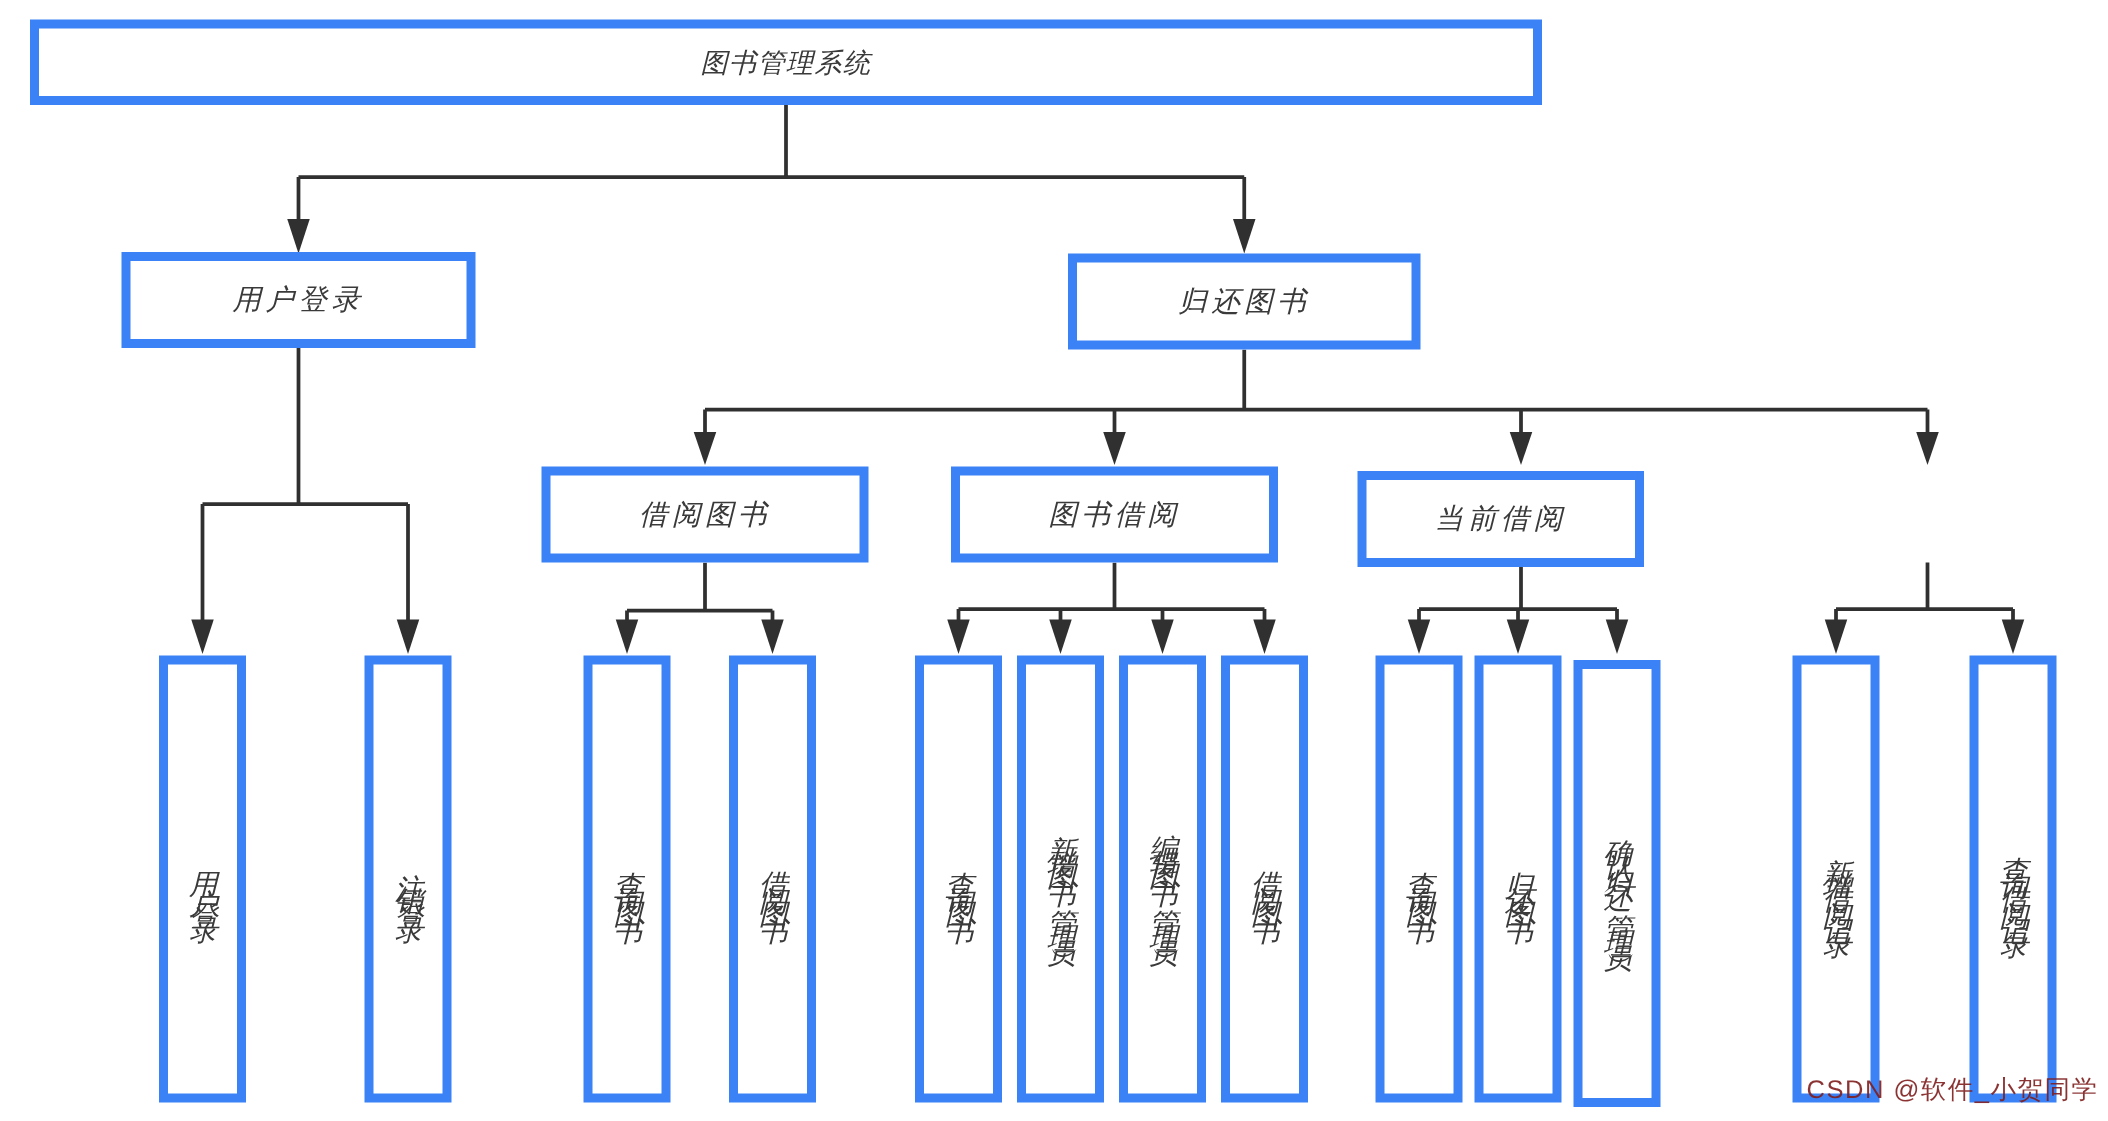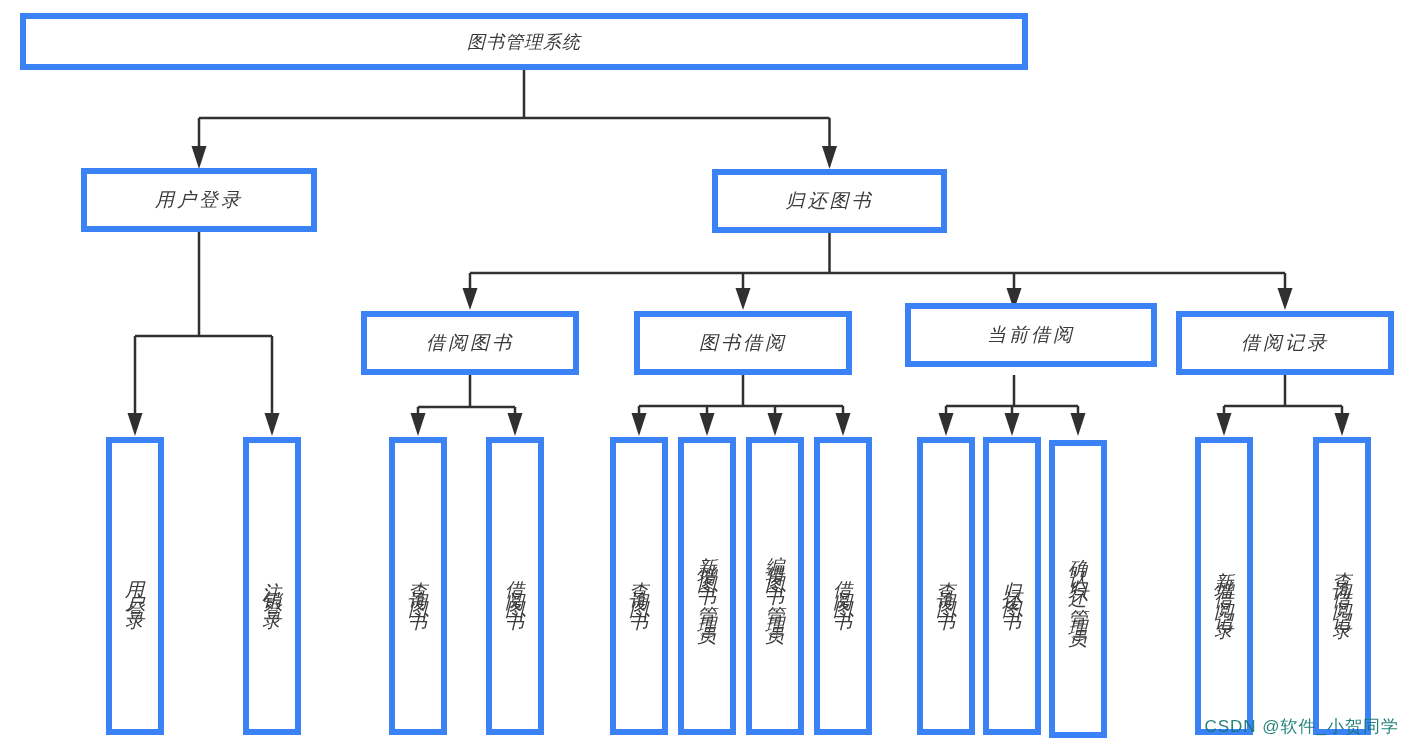--- a/index.html
+++ b/index.html
@@ -48,21 +48,21 @@
     font-size: 19px;
     letter-spacing: 10px;
     line-height: 1;
   }
   .watermark {
     position: absolute;
     right: 6px;
     top: 715px;
     font-size: 17px;
     letter-spacing: 1px;
-    color: #0f766e;
+    color: #7f1d1d;
     opacity: 0.9;
     z-index: 3;
     white-space: nowrap;
   }
 </style>
 </head>
 <body>
 
 <div id="canvas">
 
@@ -109,22 +109,21 @@
     </g>
   </svg>
 
   <div class="node hnode rootnode" style="left:20px;top:13px;width:1008px;height:57px">图书管理系统</div>
 
   <div class="node hnode" style="left:81px;top:168px;width:236px;height:64px">用户登录</div>
   <div class="node hnode" style="left:712px;top:169px;width:235px;height:64px">归还图书</div>
 
   <div class="node hnode" style="left:361px;top:311px;width:218px;height:64px">借阅图书</div>
   <div class="node hnode" style="left:634px;top:311px;width:218px;height:64px">图书借阅</div>
-  <div class="node hnode" style="left:905px;top:303px;width:252px;height:64px">当前借阅</div>
-  <div class="node hnode" style="left:1176px;top:311px;width:218px;height:64px">借阅记录</div>
+  <div class="node hnode" style="left:905px;top:314px;width:191px;height:64px">当前借阅</div>
 
   <div class="node vnode" style="left:106px;top:437px;width:58px;height:298px">用户登录</div>
   <div class="node vnode" style="left:243px;top:437px;width:58px;height:298px">注销登录</div>
 
   <div class="node vnode" style="left:389px;top:437px;width:58px;height:298px">查询图书</div>
   <div class="node vnode" style="left:486px;top:437px;width:58px;height:298px">借阅图书</div>
 
   <div class="node vnode" style="left:610px;top:437px;width:58px;height:298px">查询图书</div>
   <div class="node vnode" style="left:678px;top:437px;width:58px;height:298px">新增图书（管理员）</div>
   <div class="node vnode" style="left:746px;top:437px;width:58px;height:298px">编辑图书（管理员）</div>

